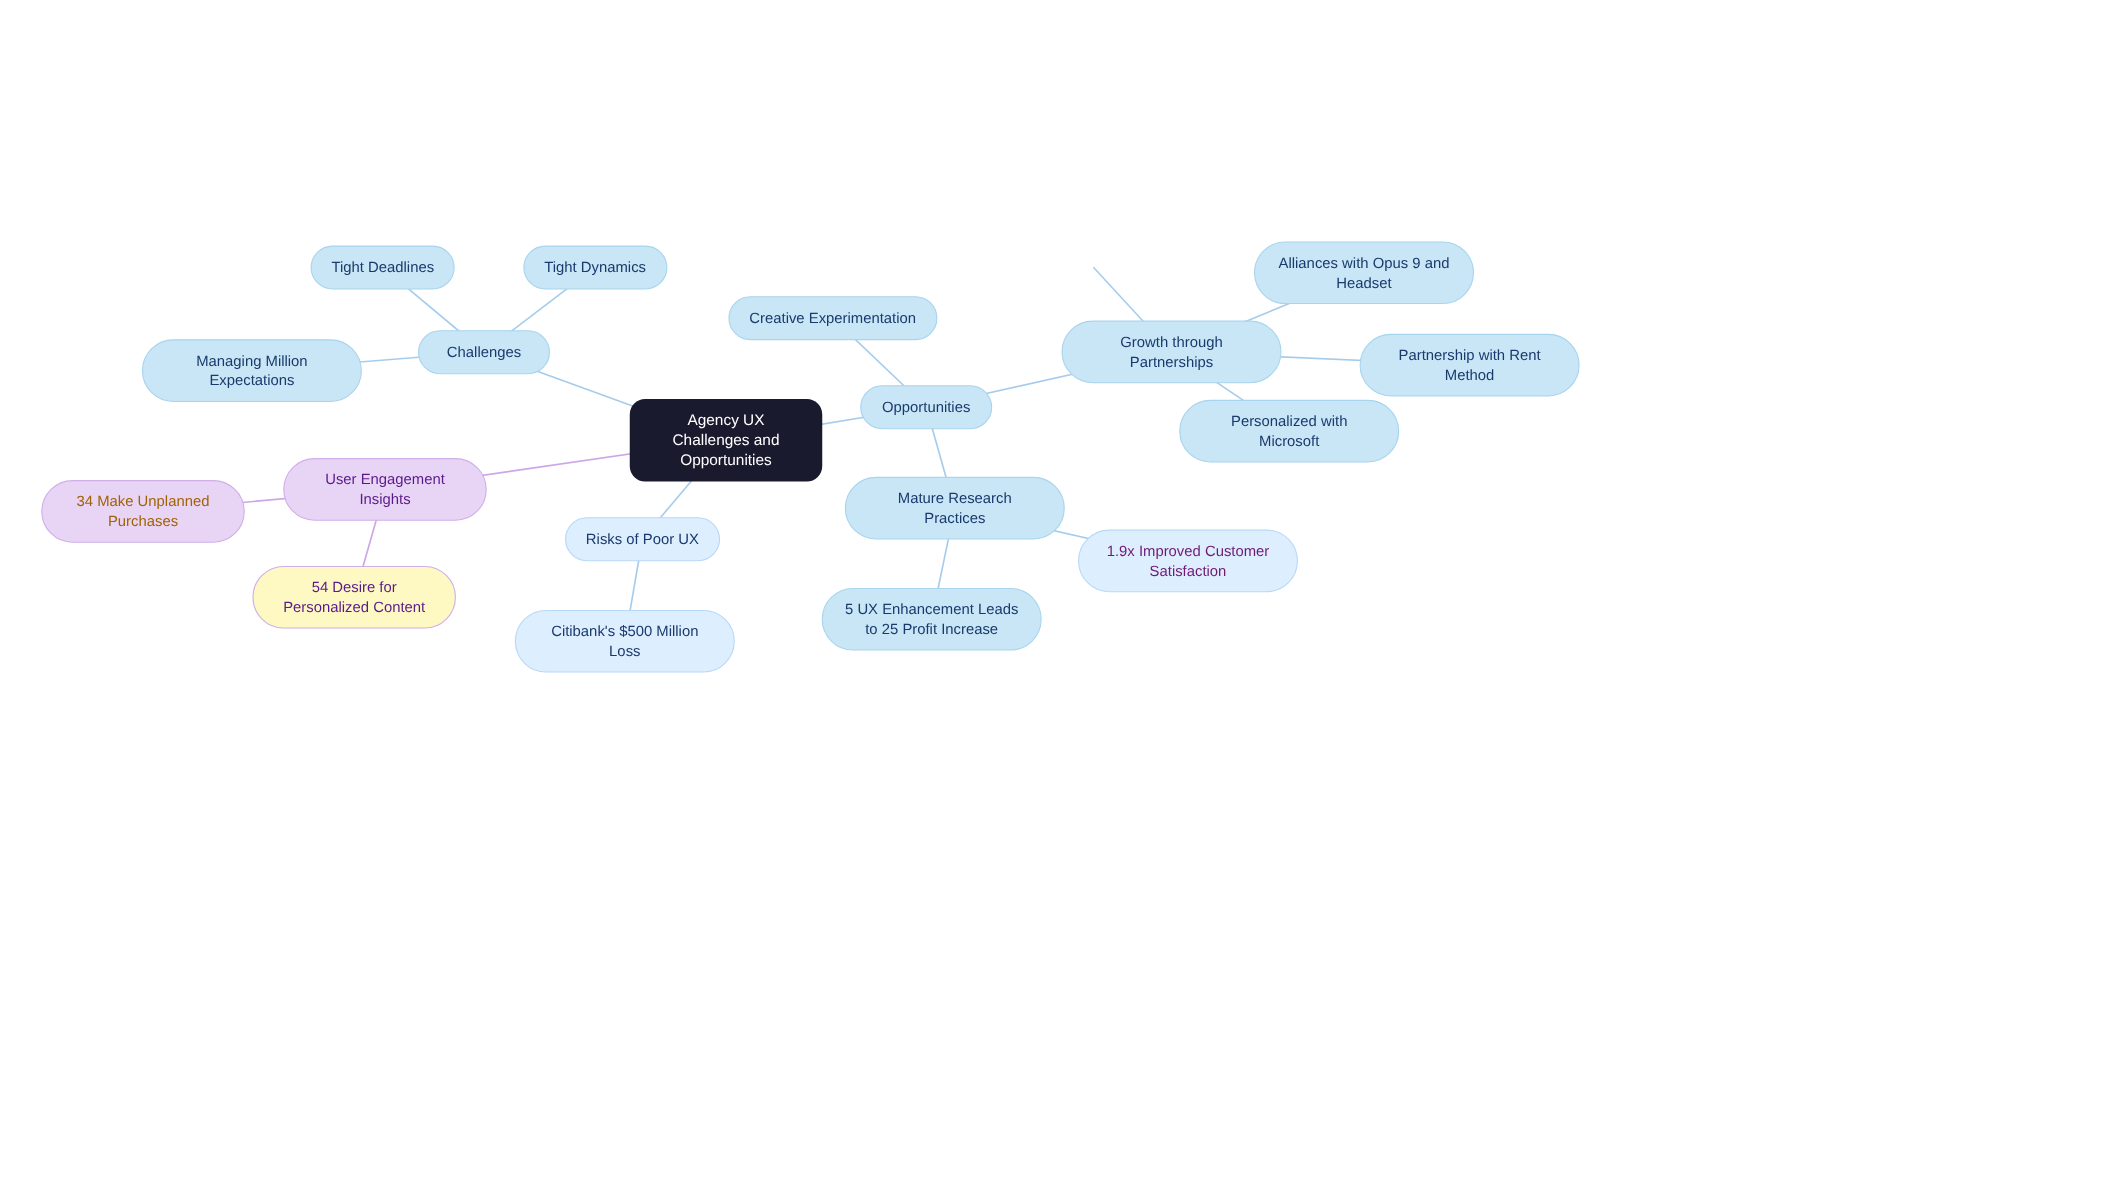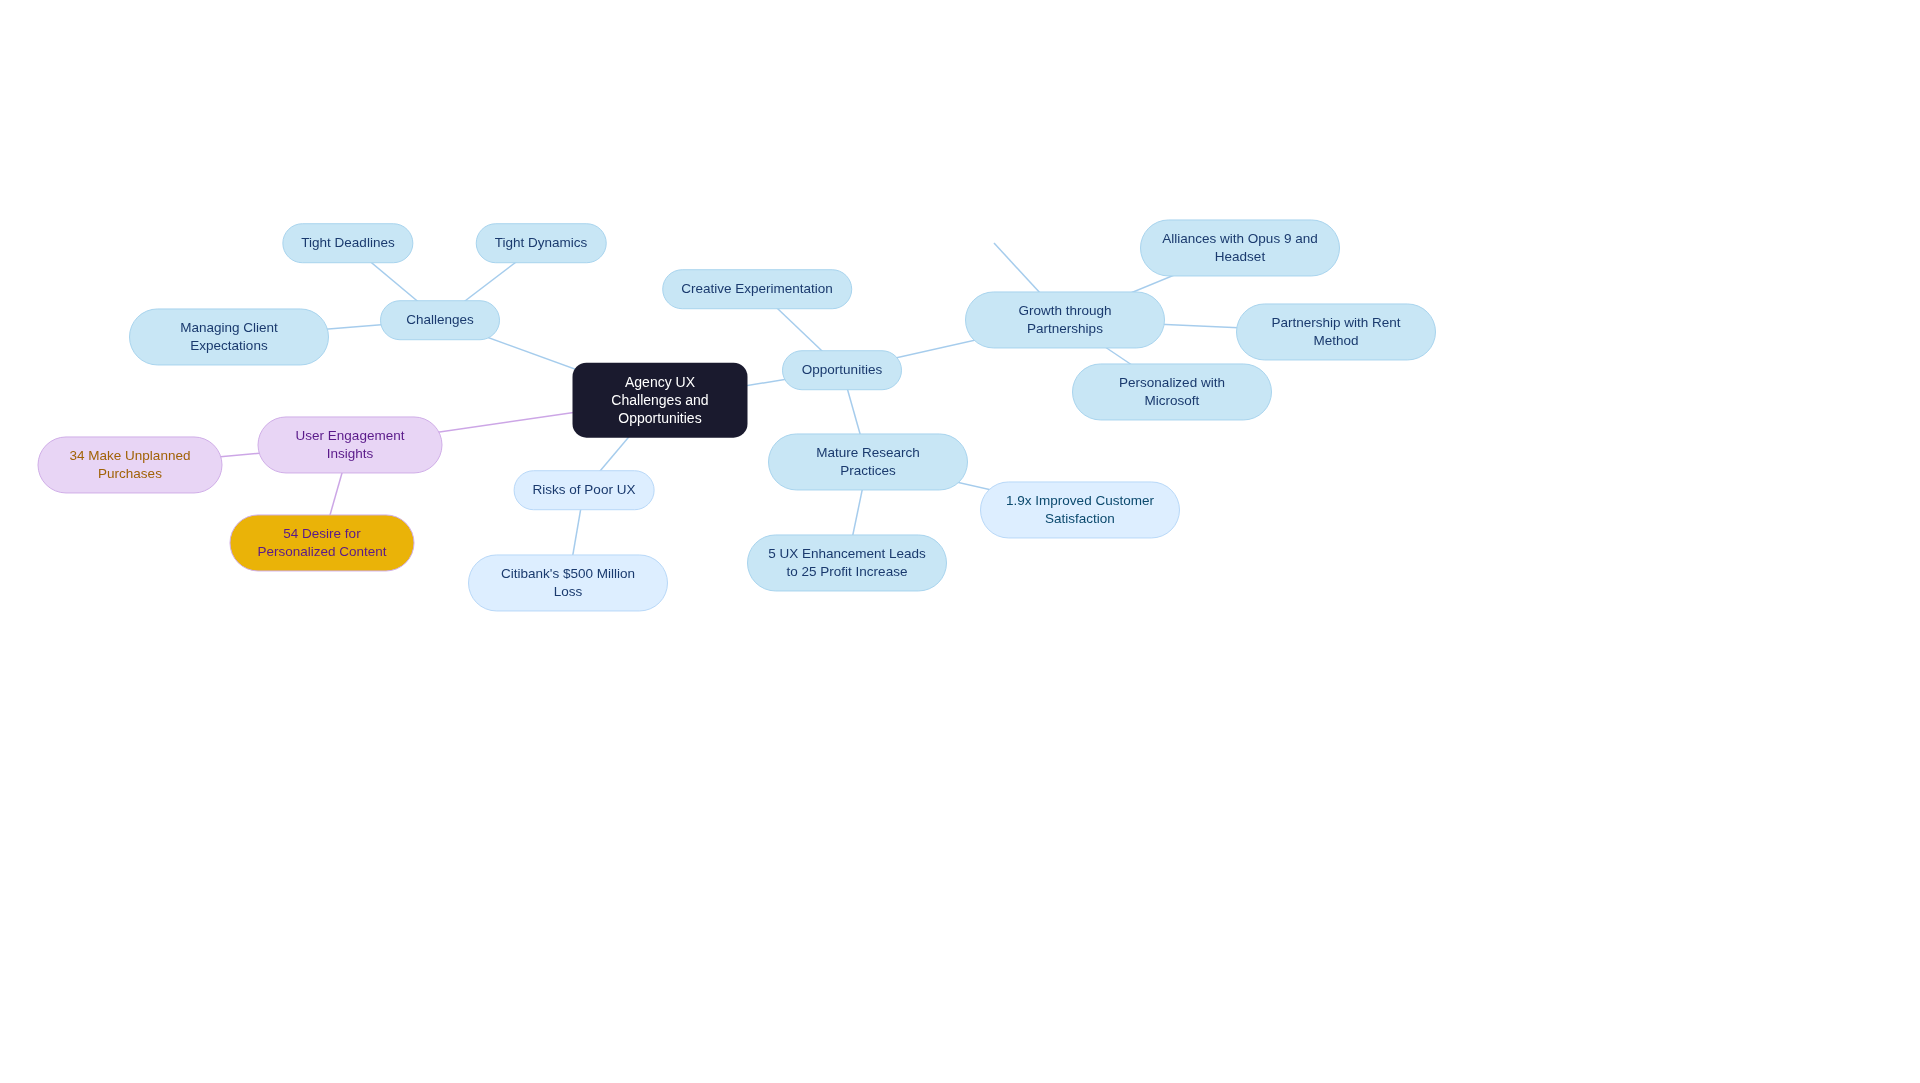--- a/index.html
+++ b/index.html
@@ -69,29 +69,29 @@
     <div class="node" style="left: 440px; top: 320px; background: rgb(200, 230, 245); color: rgb(26, 58, 110); border: 1px solid rgb(168, 212, 238); min-width: 120px; max-width: 200px; font-size: 13.5px;">
       <span>Challenges</span>
     </div>
     <div class="node" style="left: 348px; top: 243px; background: rgb(200, 230, 245); color: rgb(26, 58, 110); border: 1px solid rgb(168, 212, 238); min-width: 120px; max-width: 200px; font-size: 13.5px;">
       <span>Tight Deadlines</span>
     </div>
     <div class="node" style="left: 541px; top: 243px; background: rgb(200, 230, 245); color: rgb(26, 58, 110); border: 1px solid rgb(168, 212, 238); min-width: 120px; max-width: 200px; font-size: 13.5px;">
       <span>Tight Dynamics</span>
     </div>
     <div class="node" style="left: 229px; top: 337px; background: rgb(200, 230, 245); color: rgb(26, 58, 110); border: 1px solid rgb(168, 212, 238); min-width: 120px; max-width: 200px; font-size: 13.5px;">
-      <span>Managing Client Expectations</span>
+      <span>Managing Million Expectations</span>
     </div>
     <div class="node" style="left: 350px; top: 445px; background: rgb(232, 213, 245); color: rgb(90, 26, 138); border: 1px solid rgb(208, 174, 232); min-width: 140px; max-width: 185px; font-size: 13.5px;">
       <span>User Engagement Insights</span>
     </div>
     <div class="node" style="left: 130px; top: 465px; background: rgb(232, 213, 245); color: #a16207; border: 1px solid rgb(208, 174, 232); min-width: 140px; max-width: 185px; font-size: 13.5px;">
       <span>34 Make Unplanned Purchases</span>
     </div>
-    <div class="node" style="left: 322px; top: 543px; background: #eab308; color: rgb(90, 26, 138); border: 1px solid rgb(208, 174, 232); min-width: 140px; max-width: 185px; font-size: 13.5px;">
+    <div class="node" style="left: 322px; top: 543px; background: #fef9c3; color: rgb(90, 26, 138); border: 1px solid rgb(208, 174, 232); min-width: 140px; max-width: 185px; font-size: 13.5px;">
       <span>54 Desire for Personalized Content</span>
     </div>
     <div class="node" style="left: 584px; top: 490px; background: rgb(221, 238, 255); color: rgb(26, 58, 110); border: 1px solid rgb(184, 216, 248); min-width: 120px; max-width: 200px; font-size: 13.5px;">
       <span>Risks of Poor UX</span>
     </div>
     <div class="node" style="left: 568px; top: 583px; background: rgb(221, 238, 255); color: rgb(26, 58, 110); border: 1px solid rgb(184, 216, 248); min-width: 120px; max-width: 200px; font-size: 13.5px;">
       <span>Citibank's $500 Million Loss</span>
     </div>
     <div class="node" style="left: 842px; top: 370px; background: rgb(200, 230, 245); color: rgb(26, 58, 110); border: 1px solid rgb(168, 212, 238); min-width: 120px; max-width: 200px; font-size: 13.5px;">
       <span>Opportunities</span>
@@ -107,19 +107,19 @@
     </div>
     <div class="node" style="left: 1336px; top: 332px; background: rgb(200, 230, 245); color: rgb(26, 58, 110); border: 1px solid rgb(168, 212, 238); min-width: 120px; max-width: 200px; font-size: 13.5px;">
       <span>Partnership with Rent Method</span>
     </div>
     <div class="node" style="left: 1172px; top: 392px; background: rgb(200, 230, 245); color: rgb(26, 58, 110); border: 1px solid rgb(168, 212, 238); min-width: 120px; max-width: 200px; font-size: 13.5px;">
       <span>Personalized with Microsoft</span>
     </div>
     <div class="node" style="left: 868px; top: 462px; background: rgb(200, 230, 245); color: rgb(26, 58, 110); border: 1px solid rgb(168, 212, 238); min-width: 120px; max-width: 200px; font-size: 13.5px;">
       <span>Mature Research Practices</span>
     </div>
-    <div class="node" style="left: 1080px; top: 510px; background: rgb(221, 238, 255); color: #0c4a6e; border: 1px solid rgb(184, 216, 248); min-width: 120px; max-width: 200px; font-size: 13.5px;">
+    <div class="node" style="left: 1080px; top: 510px; background: rgb(221, 238, 255); color: #701a75; border: 1px solid rgb(184, 216, 248); min-width: 120px; max-width: 200px; font-size: 13.5px;">
       <span>1.9x Improved Customer Satisfaction</span>
     </div>
     <div class="node" style="left: 847px; top: 563px; background: rgb(200, 230, 245); color: rgb(26, 58, 110); border: 1px solid rgb(168, 212, 238); min-width: 120px; max-width: 200px; font-size: 13.5px;">
       <span>5 UX Enhancement Leads to 25 Profit Increase</span>
     </div>
   </div>
 
 </body></html>

